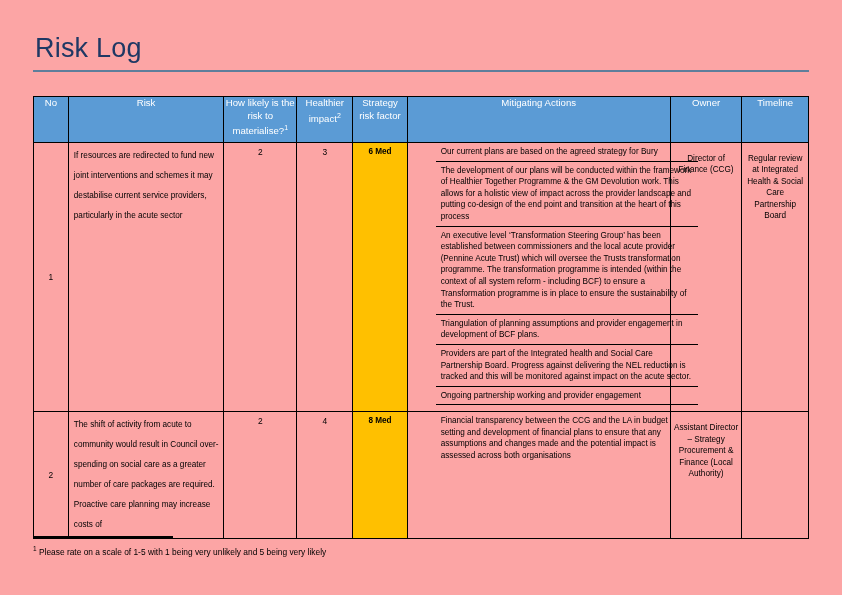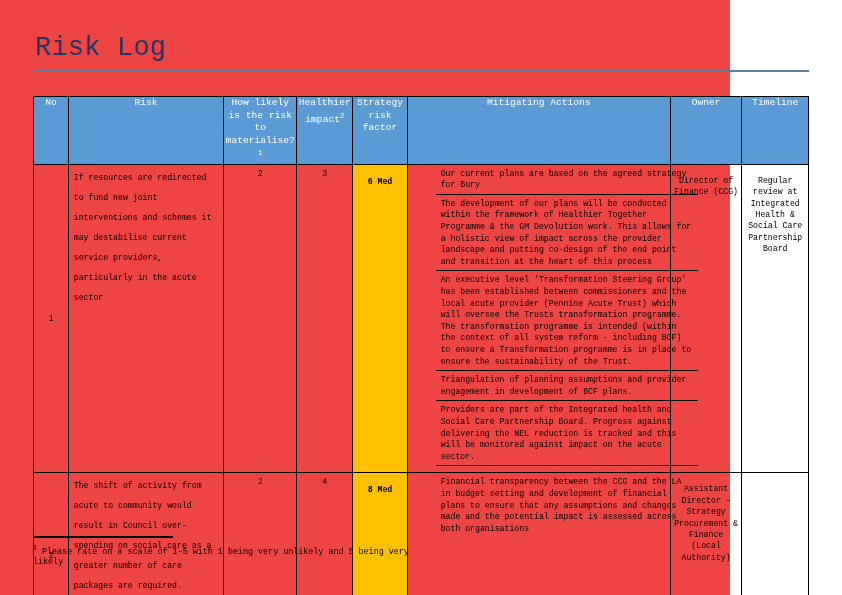--- a/index.html
+++ b/index.html
@@ -8,25 +8,24 @@
   }
   body {
     width: 842px;
     height: 595px;
     background: #ffffff;
     font-family: "Liberation Sans", sans-serif;
     overflow: hidden;
   }
   .slide {
     position: relative;
-    width: 730px;
+    width: 842px;
     height: 595px;
-    background: #ef4444;
+    background: #fca5a5;
     box-sizing: border-box;
-    font-family: Liberation Mono, monospace;
   }
 
   
   .title-block {
     position: absolute;
     left: 33px;
     top: 32px;
     width: 776px;
   }
   .slide-title {
@@ -103,21 +102,21 @@
     color: #000;
     padding-top: 4px;
   }
   td.cell-overall {
     text-align: center;
     vertical-align: top;
     font-size: 8.2px;
     font-weight: bold;
     color: #000;
     background: #FFC000;
-    padding-top: 12px;
+    padding-top: 4px;
   }
   td.cell-owner, td.cell-timeline {
     text-align: center;
     vertical-align: top;
     font-size: 8.2px;
     line-height: 11.4px;
     color: #000;
     padding: 10px 2px;
   }
   td.cell-mitig {
@@ -227,20 +226,23 @@
             <tr>
                   <td>An executive level ‘Transformation Steering Group’ has been established between commissioners and the local acute provider (Pennine Acute Trust) which will oversee the Trusts transformation programme. The transformation programme is intended (within the context of all system reform - including BCF) to ensure a Transformation programme is in place to ensure the sustainability of the Trust.</td>
                 </tr>
             <tr>
                   <td>Triangulation of planning assumptions and provider engagement in development of BCF plans.</td>
                 </tr>
             <tr>
                   <td>Providers are part of the Integrated health and Social Care Partnership Board. Progress against delivering the NEL reduction is tracked and this will be monitored against impact on the acute sector.</td>
                 </tr>
             <tr>
+                  <td>Ongoing partnership working and provider engagement</td>
+                </tr>
+            <tr>
                   <td class="spacer"></td>
                 </tr>
           </tbody>
             </table>
         </td>
         <td class="cell-owner">Director of Finance (CCG)</td>
         <td class="cell-timeline">Regular review at Integrated Health &amp; Social Care Partnership Board</td>
       </tr>
 
       <tr>

